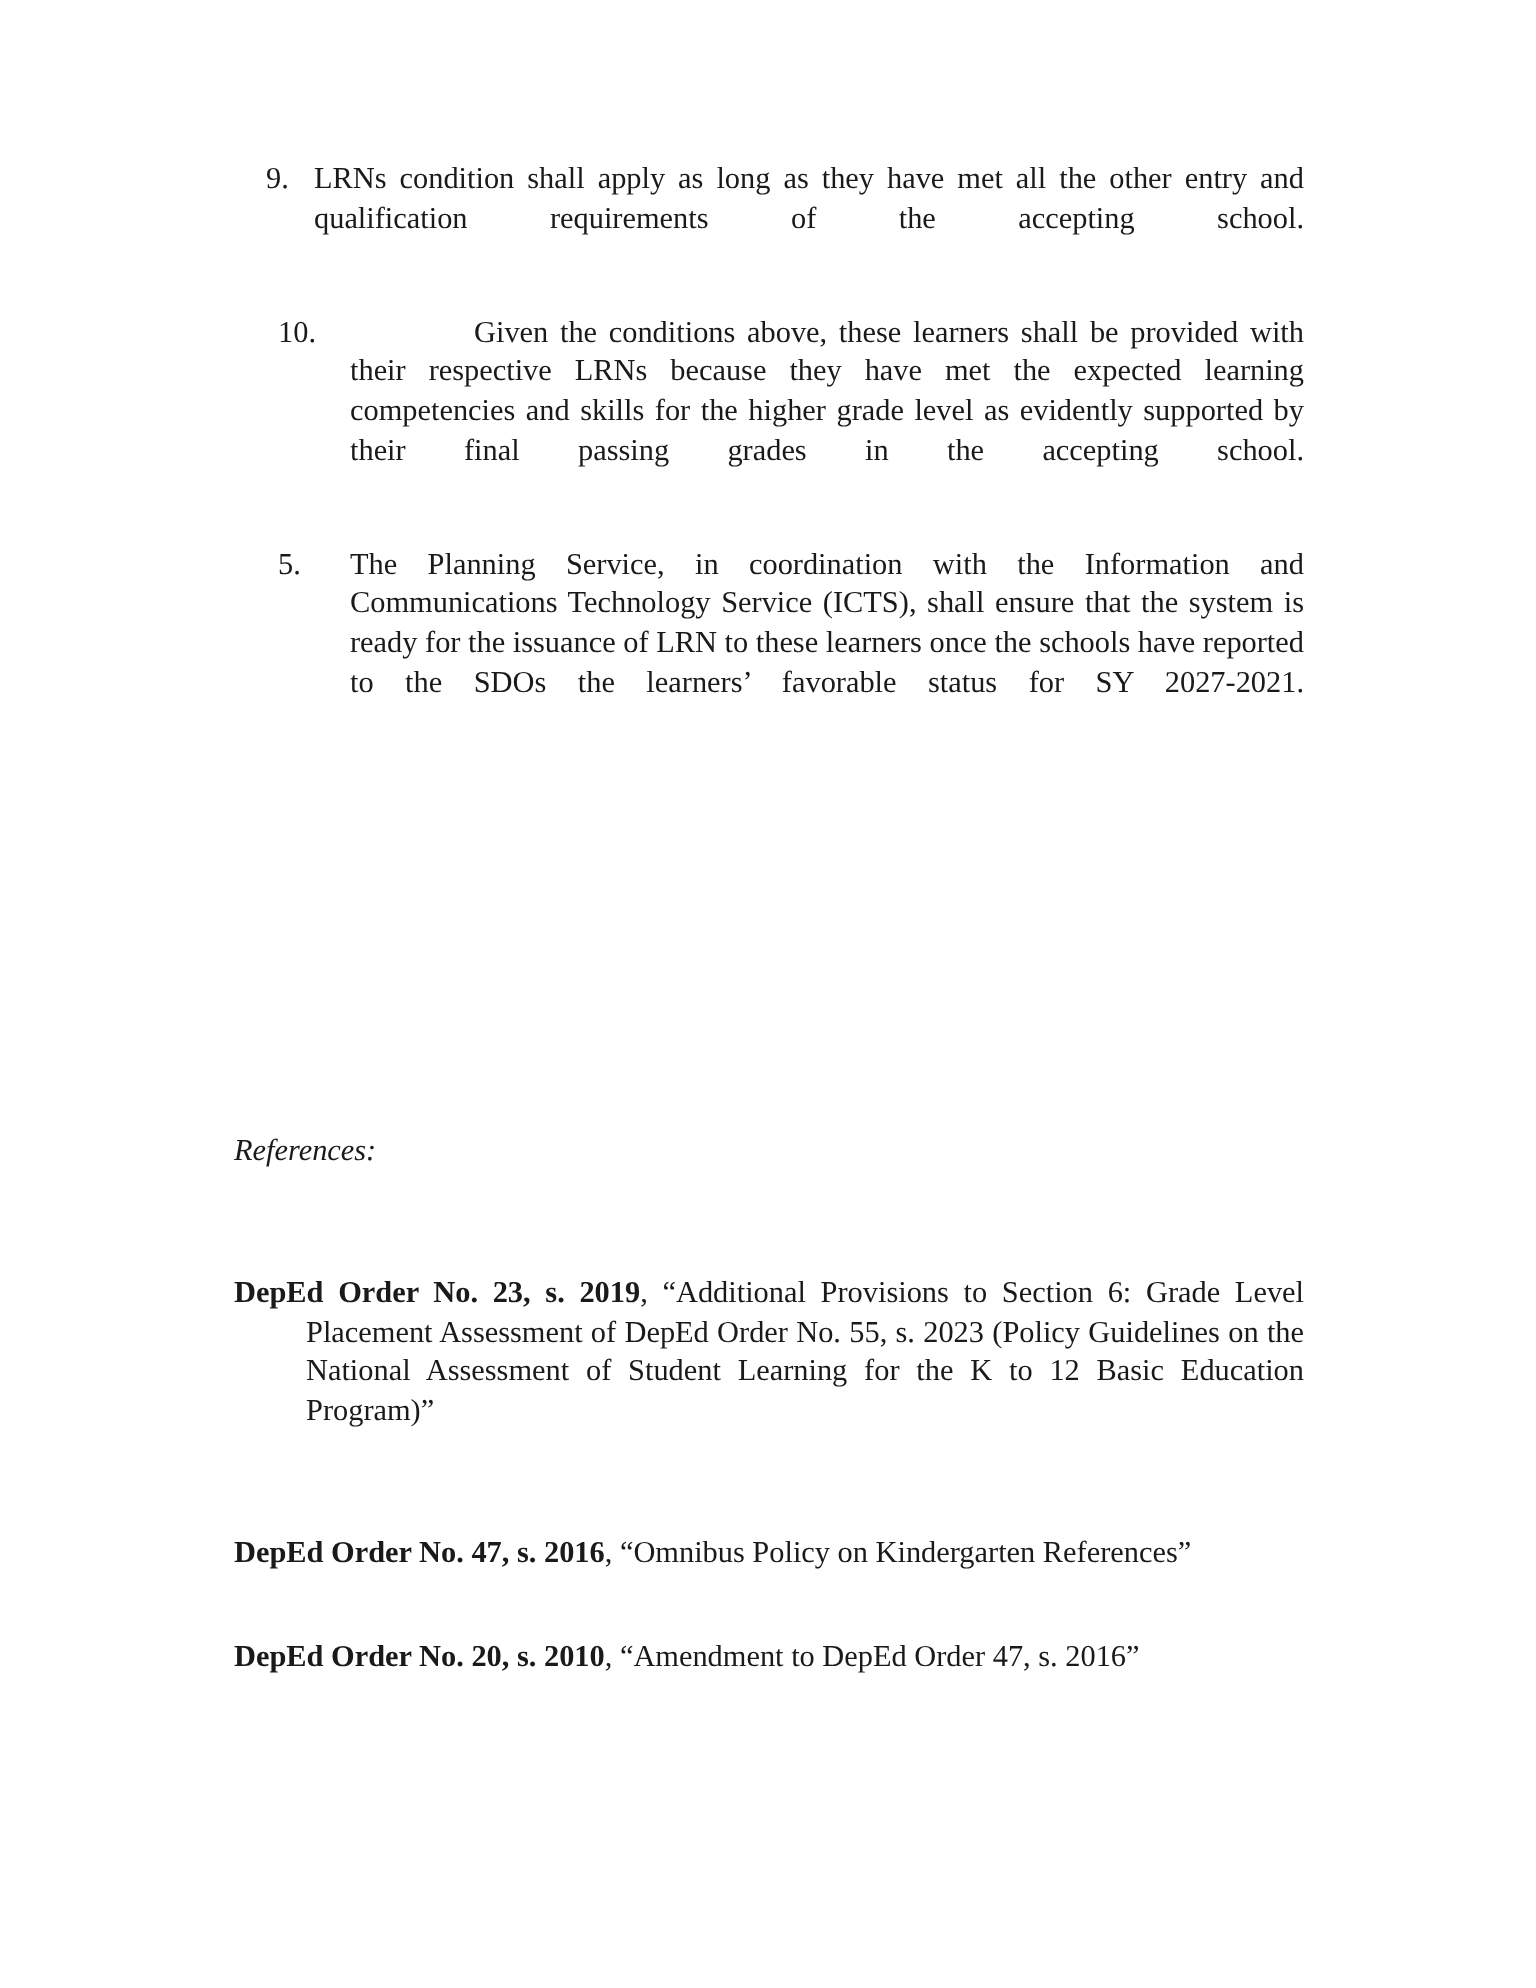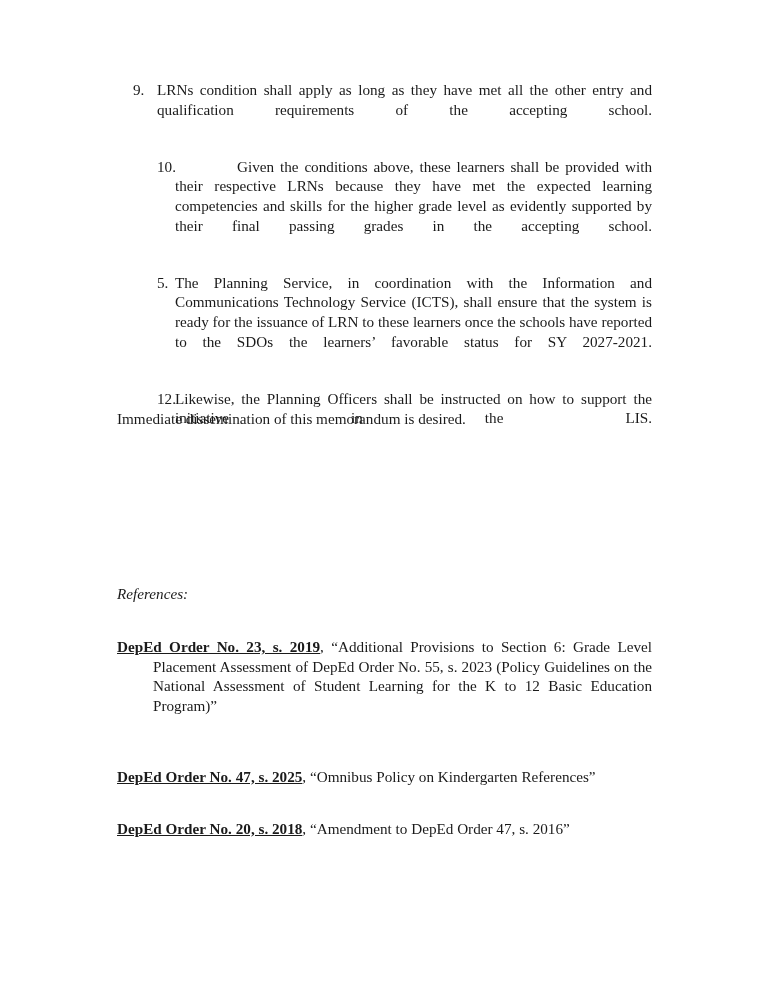--- a/index.html
+++ b/index.html
@@ -50,21 +50,21 @@
     line-height: 19.6px;
   }
   .list-item .txt {
     display: block;
   }
   
   .item-9 { padding-left: 40px; }
   .item-9 .num { left: 16px; }
   
   .item-n { padding-left: 58px; }
-  .item-n .num { left: 40px; }
+  .item-n .num { left: 22px; }
 
   .item-9 .txt, .item-n .txt {
     text-align: justify;
     text-justify: inter-word;
   }
   
   .txt::after {
     content: "";
     display: inline-block;
     width: 100%;
@@ -82,21 +82,21 @@
     width: 535px;
     font-size: 15.2px;
     line-height: 19.6px;
     text-align: left;
   }
 
   
   .refs-heading {
     position: absolute;
     left: 117px;
-    top: 584px;
+    top: 566px;
     font-size: 15.2px;
     line-height: 19.6px;
     font-style: italic;
   }
   .refs-block {
     position: absolute;
     left: 117px;
     top: 637px;
     width: 535px;
   }
@@ -106,21 +106,20 @@
     text-indent: -36px;
     font-size: 15.2px;
     line-height: 19.6px;
     text-align: justify;
     text-justify: inter-word;
     margin-bottom: 32px;
   }
   .ref-item:last-child { margin-bottom: 0; }
   .ref-item .ref-title {
     font-weight: bold;
-    text-decoration: underline;
   }
   .ref-item::after {
     content: "";
     display: inline-block;
     width: 100%;
   }
   .ref-single {
     text-align: left;
   }
   .ref-single::after { content: none; }
@@ -140,40 +139,35 @@
     <div class="list-item item-n">
       <span class="num">10.</span>
       <span class="txt"><span class="tabgap"></span><span>Given the conditions above, these learners shall be provided with their respective LRNs because they have met the expected learning competencies and skills for the higher grade level as evidently supported by their final passing grades in the accepting school.</span></span>
     </div>
 
     <div class="list-item item-n">
       <span class="num">5.</span>
       <span class="txt">The Planning Service, in coordination with the Information and Communications Technology Service (ICTS), shall ensure that the system is ready for the issuance of LRN to these learners once the schools have reported to the SDOs the learners’ favorable status for SY 2027-2021.</span>
     </div>
 
-    <div class="list-item item-n">
-      <span class="num">12.</span>
-      <span class="txt">Likewise, the Planning Officers shall be instructed on how to support the initiative in the LIS.</span>
-    </div>
 
   </div>
 
-  <div class="closing-para">Immediate dissemination of this memorandum is desired.</div>
 
   <div class="refs-heading">References:</div>
 
   <div class="refs-block">
 
     <div class="ref-item">
       <span class="ref-title">DepEd Order No. 23, s. 2019</span><span>, “Additional Provisions to Section 6: Grade Level Placement Assessment of DepEd Order No. 55, s. 2023 (Policy Guidelines on the National Assessment of Student Learning for the K to 12 Basic Education Program)”</span>
     </div>
 
     <div class="ref-item ref-single">
-      <span class="ref-title">DepEd Order No. 47, s. 2025</span><span>, “Omnibus Policy on Kindergarten References”</span>
+      <span class="ref-title">DepEd Order No. 47, s. 2016</span><span>, “Omnibus Policy on Kindergarten References”</span>
     </div>
 
     <div class="ref-item ref-single">
-      <span class="ref-title">DepEd Order No. 20, s. 2018</span><span>, “Amendment to DepEd Order 47, s. 2016”</span>
+      <span class="ref-title">DepEd Order No. 20, s. 2010</span><span>, “Amendment to DepEd Order 47, s. 2016”</span>
     </div>
 
   </div>
 
 </div>
 
 </body></html>

